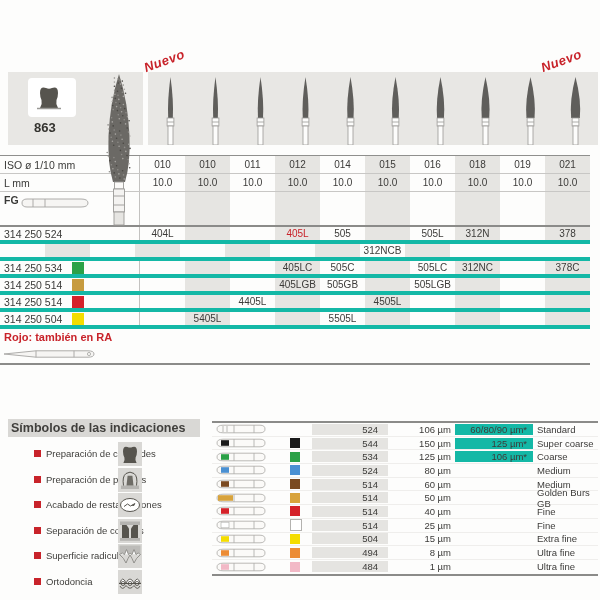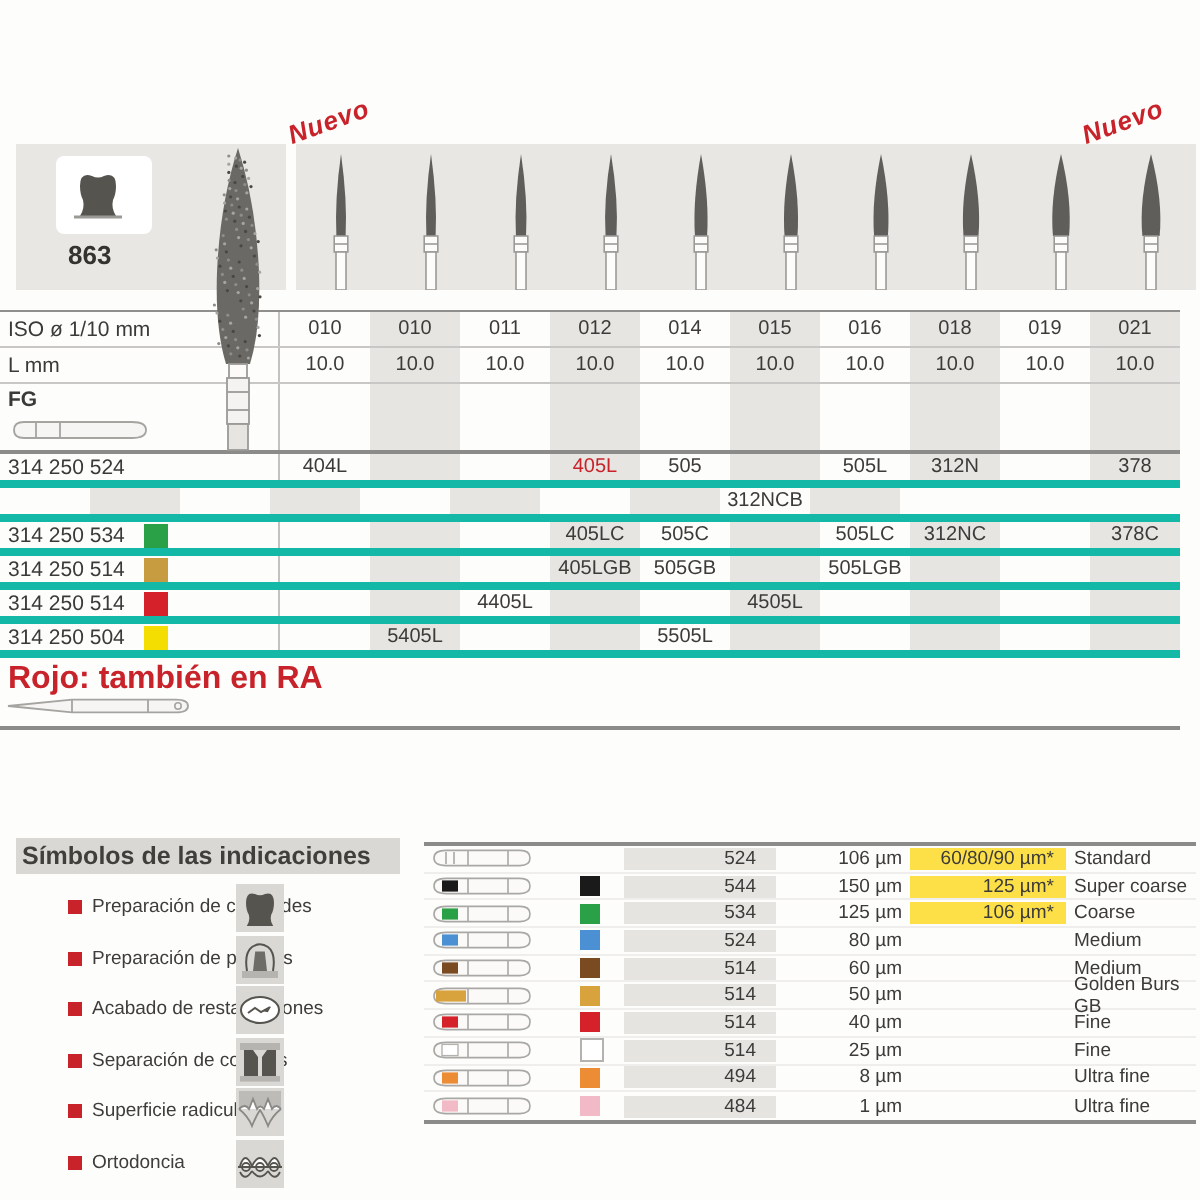--- a/index.html
+++ b/index.html
@@ -18,48 +18,48 @@
   #nuevo-left{left:147px;top:60px;} #nuevo-right{left:544px;top:60px;}
   .grid{position:absolute;left:0;top:155px;width:590px;}
   .trow{display:flex;box-sizing:border-box;align-items:stretch;}
   .lbl{width:140px;box-sizing:border-box;display:flex;align-items:center;padding-left:4px;
        font-size:10.5px;border-right:1px solid #c3c2c0;}
   .cell{width:45px;display:flex;align-items:center;justify-content:center;font-size:10px;color:#3c3b39;}
   .cell.shade{background:#e6e5e2;}
   .row-iso{height:19px;border-top:1px solid #8f8f8d;border-bottom:1px solid #c8c7c5;}
   .row-l{height:18px;border-bottom:1px solid #c8c7c5;text-align:right;}
   .row-fg{height:33px;}
-  .row-fg .lbl{flex-direction:column;align-items:flex-start;justify-content:flex-start;padding-top:2px;font-weight:bold;}
+  .row-fg .lbl{align-items:flex-start;justify-content:flex-start;padding-top:2px;font-weight:bold;}
   #codes{border-top:2px solid #8b8b89;}
   .row-code{height:17px;border-bottom:4px solid #14b8a6;}
   .sq{width:12px;height:12px;margin-left:10px;flex:0 0 auto;}
   .red{color:#c8232a;}
   .noteblock{height:34px;border-bottom:2px solid #8b8b89;position:relative;}
-  .notetext{position:absolute;left:4px;top:2px;color:#c8232a;font-weight:bold;font-size:16px;}
+  .notetext{position:absolute;left:4px;top:2px;color:#c8232a;font-weight:bold;font-size:11px;}
   .raicon{position:absolute;left:2px;top:17px;}
   
   .hbar{height:18px;background:#d9d8d5;display:flex;align-items:center;padding-left:3px;
         font-weight:bold;font-size:12.5px;color:#403f3c;box-sizing:border-box;}
   #symbols{position:absolute;left:8px;top:419px;width:192px;}
   .symwrap{position:relative;height:163px;}
   .symitem{position:absolute;left:0;height:25px;width:192px;display:flex;align-items:center;}
   .bullet{width:7px;height:7px;background:#c8232a;margin-left:26px;flex:0 0 auto;}
   .symlabel{font-size:9.5px;margin-left:5px;color:#3e3d3a;}
   .symicon{position:absolute;left:110px;top:0;width:24px;height:24px;background:#d9d8d5;}
   #grit{position:absolute;left:212px;top:419px;width:386px;}
   .grittable{margin-top:2px;border-top:2px solid #8b8b89;border-bottom:2px solid #8b8b89;}
   .gritrow{display:flex;height:13.7px;align-items:center;font-size:9.5px;border-bottom:1px solid #efeeec;box-sizing:border-box;}
   .gritrow:last-child{border-bottom:none;}
   .gc{display:flex;align-items:center;box-sizing:border-box;color:#3c3b39;}
   .gc-icon{width:70px;padding-left:2px;}
   .gc-sq{width:30px;}
   .gsq{width:10px;height:10px;margin-left:8px;}
   .gc-code{width:76px;background:#e5e4e1;justify-content:flex-end;padding-right:10px;}
   .gc-grain{width:67px;justify-content:flex-end;padding-right:4px;}
-  .gc-extra{width:78px;background:#fde047;justify-content:flex-end;padding-right:6px;}
+  .gc-extra{width:78px;background:#14b8a6;justify-content:flex-end;padding-right:6px;}
   .gc-name{width:65px;padding-left:4px;}
 </style>
 </head>
 <body>
 
 <div id="page">
 
   <div class="nuevo" id="nuevo-left">Nuevo</div>
   <div class="nuevo" id="nuevo-right">Nuevo</div>
 
@@ -587,20 +587,37 @@
           <div class="gc gc-grain">25 µm</div>
           <div class="gc gc-extra"></div>
           <div class="gc gc-name">Fine</div>
         </div>
         <div class="gritrow">
           <div class="gc gc-icon">
             <svg width="54" height="10" viewBox="0 0 54 10">
     <path d="M3 5 Q3 1.2 9 1.2 L46 1.2 Q51 1.2 51 5 Q51 8.8 46 8.8 L9 8.8 Q3 8.8 3 5 Z" fill="#fbfaf8" stroke="#a9a8a5" stroke-width="0.8"></path>
     <line x1="20" y1="1.2" x2="20" y2="8.8" stroke="#a9a8a5" stroke-width="0.8"></line>
     <line x1="40" y1="1.2" x2="40" y2="8.8" stroke="#a9a8a5" stroke-width="0.8"></line>
+    <rect x="7" y="2.2" width="8" height="5.6" fill="#f4dd00" stroke="none" stroke-width="0.7"></rect>
+            </svg>
+          </div>
+          <div class="gc gc-sq">
+            <span class="gsq" style="background: rgb(244, 221, 0);"></span>
+          </div>
+          <div class="gc gc-code">504</div>
+          <div class="gc gc-grain">15 µm</div>
+          <div class="gc gc-extra"></div>
+          <div class="gc gc-name">Extra fine</div>
+        </div>
+        <div class="gritrow">
+          <div class="gc gc-icon">
+            <svg width="54" height="10" viewBox="0 0 54 10">
+    <path d="M3 5 Q3 1.2 9 1.2 L46 1.2 Q51 1.2 51 5 Q51 8.8 46 8.8 L9 8.8 Q3 8.8 3 5 Z" fill="#fbfaf8" stroke="#a9a8a5" stroke-width="0.8"></path>
+    <line x1="20" y1="1.2" x2="20" y2="8.8" stroke="#a9a8a5" stroke-width="0.8"></line>
+    <line x1="40" y1="1.2" x2="40" y2="8.8" stroke="#a9a8a5" stroke-width="0.8"></line>
     <rect x="7" y="2.2" width="8" height="5.6" fill="#ec8c35" stroke="none" stroke-width="0.7"></rect>
             </svg>
           </div>
           <div class="gc gc-sq">
             <span class="gsq" style="background: rgb(236, 140, 53);"></span>
           </div>
           <div class="gc gc-code">494</div>
           <div class="gc gc-grain">8 µm</div>
           <div class="gc gc-extra"></div>
           <div class="gc gc-name">Ultra fine</div>

